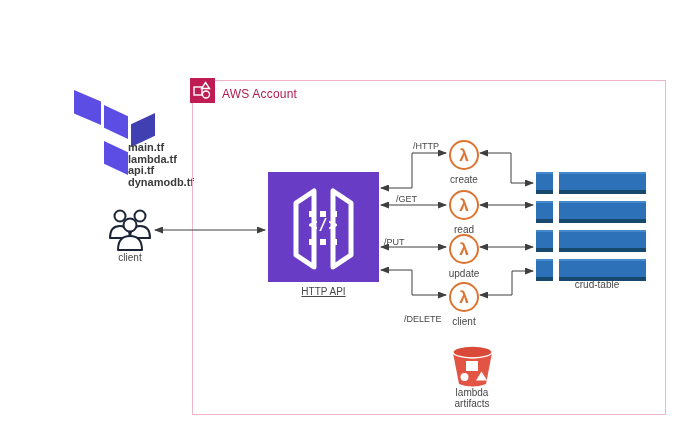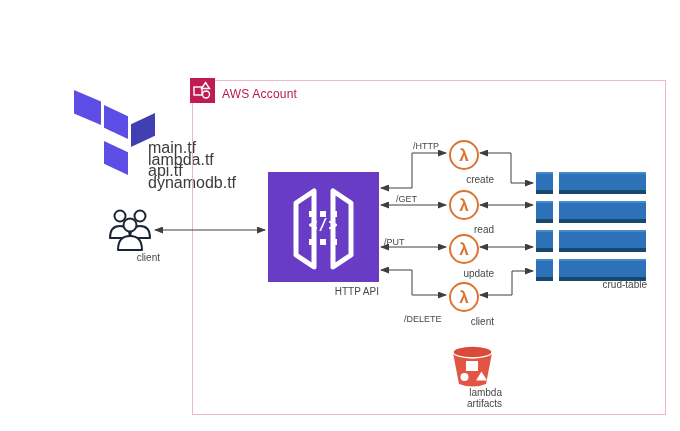--- a/index.html
+++ b/index.html
@@ -1,31 +1,31 @@
 <!DOCTYPE html>
 <html><head>
 <meta charset="utf-8">
 <style>
   html,body{margin:0;padding:0;background:#ffffff;}
   #canvas{
     position:relative;width:680px;height:431px;background:#ffffff;overflow:hidden;
     font-family:"Liberation Sans", sans-serif;color:#3f3f3f;
   }
   .abs{position:absolute;}
-  .lbl{position:absolute;font-size:10px;color:#474747;text-align:right;white-space:nowrap;}
+  .lbl{position:absolute;font-size:10px;color:#474747;text-align:center;white-space:nowrap;}
   .route-lbl{position:absolute;font-size:9px;color:#474747;white-space:nowrap;}
 
   
   .tf-piece{position:absolute;}
   .tf-fwd{clip-path:polygon(0% 0%, 100% 33%, 100% 100%, 0% 67%);}
   .tf-rev{clip-path:polygon(0% 33%, 100% 0%, 100% 67%, 0% 100%);}
   .tf-light{background:#5c4ee5;}
   .tf-dark{background:#4040b2;}
 
-  .tf-files{position:absolute;left:148px;top:142px;font-size:16px;line-height:11.5px;color:#3b3b3b;}
+  .tf-files{position:absolute;left:128px;top:142px;font-size:11px;line-height:11.5px;color:#3b3b3b;font-weight:bold;}
 
   
   .aws-box{position:absolute;left:192px;top:80px;width:472px;height:333px;border:1px solid #efb6c6;background:transparent;}
   .aws-icon{position:absolute;left:190px;top:78px;width:25px;height:25px;background:#be1c52;}
   .aws-label{position:absolute;left:222px;top:87px;font-size:12px;color:#b41a4e;letter-spacing:.2px;}
 
   
   .api-node{position:absolute;left:268px;top:172px;width:111px;height:110px;background:#693cc5;}
   .api-glyph-txt{position:absolute;left:0;top:44px;width:111px;text-align:center;color:#ffffff;
     font-size:15px;font-weight:bold;letter-spacing:1px;font-family:"DejaVu Sans Mono", monospace;}
@@ -87,21 +87,21 @@
     <svg width="111" height="110" viewBox="0 0 111 110">
       <g fill="none" stroke="#ffffff" stroke-width="5" stroke-linejoin="round">
         <polygon points="28,31 46,19 46,95 28,83"></polygon>
         <polygon points="83,31 65,19 65,95 83,83"></polygon>
       </g>
       <line x1="41" y1="42" x2="71" y2="42" stroke="#ffffff" stroke-width="6" stroke-dasharray="6 5"></line>
       <line x1="41" y1="70" x2="71" y2="70" stroke="#ffffff" stroke-width="6" stroke-dasharray="6 5"></line>
     </svg>
     <div class="api-glyph-txt">&lt;/&gt;</div>
   </div>
-  <div class="lbl" style="left:268px;top:286px;width:111px;">HTTP API</div>
+  <div class="lbl" style="left:268px;top:286px;width:111px;text-decoration:underline;">HTTP API</div>
 
   <div class="lam" style="left:449px;top:140px;">
       <span>λ</span>
     </div>
   <div class="lam" style="left:449px;top:190px;">
       <span>λ</span>
     </div>
   <div class="lam" style="left:449px;top:234px;">
       <span>λ</span>
     </div>

